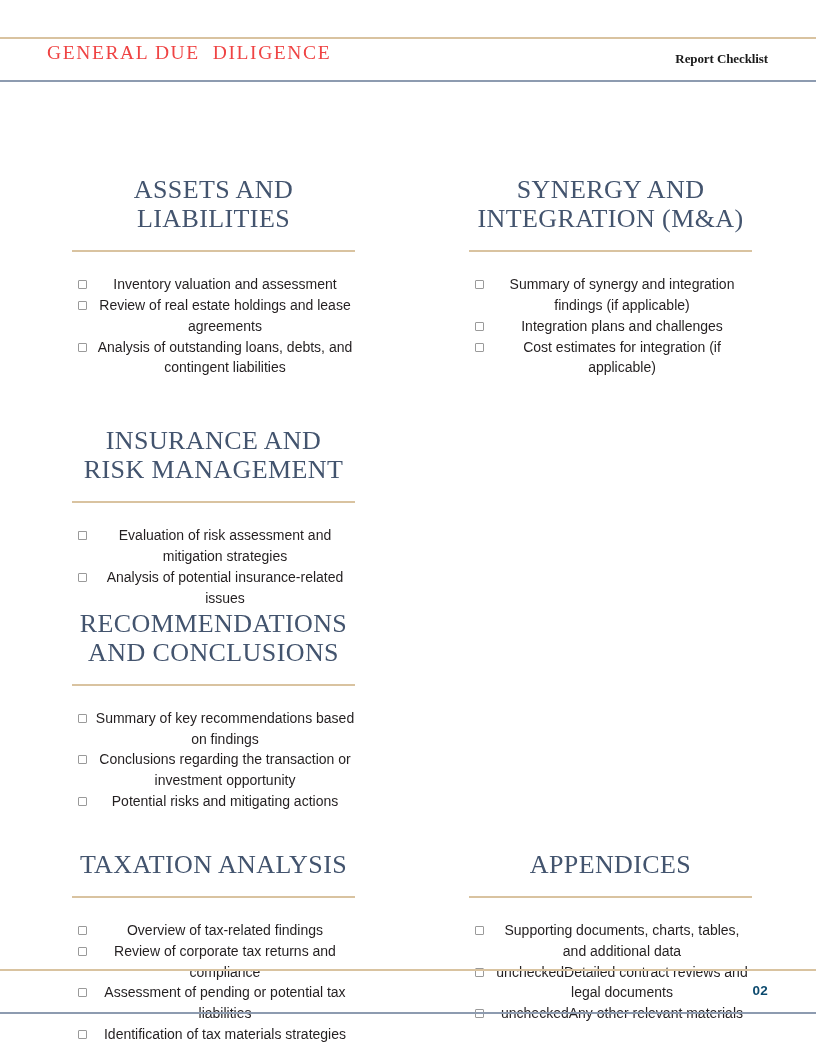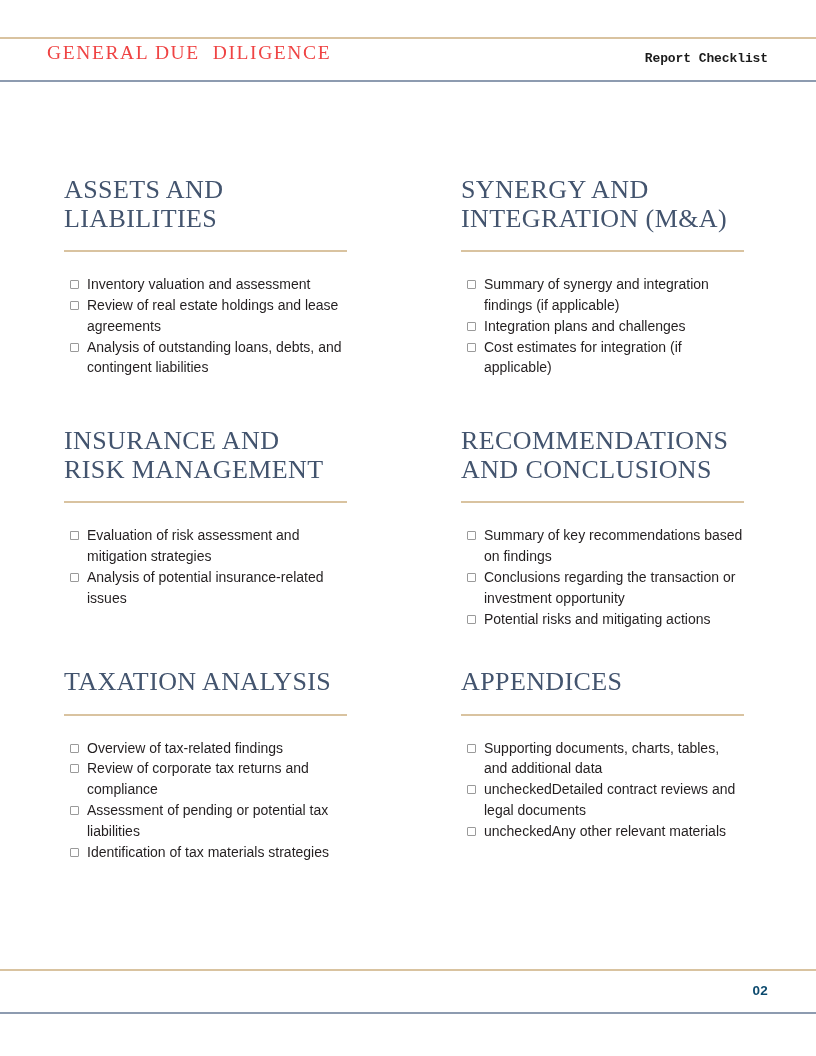--- a/index.html
+++ b/index.html
@@ -44,33 +44,34 @@
     font-family: "Liberation Serif", serif;
     font-size: 19.5px;
     letter-spacing: 1.6px;
     color: #ef4444;
     white-space: pre;
   }
   .header-right {
     position: absolute;
     right: 48px;
     top: 12px;
-    font-family: Liberation Mono, monospace;
+    font-family: Liberation Serif, serif;
     font-size: 13px;
     font-weight: bold;
     letter-spacing: -0.1px;
     color: #1b1b1b;
   }
 
   
   .content {
     position: absolute;
-    left: 64px;
+    left: 72px;
     top: 175px;
     width: 680px;
+    text-align: center;
   }
   .row {
     display: flex;
     justify-content: space-between;
   }
   .col {
     width: 283px;
   }
 
   .section-title {
@@ -110,21 +111,21 @@
     top: 6px;
     width: 7px;
     height: 7px;
     border: 1px solid #9a9a9a;
     border-radius: 1px;
     background: #fff;
     box-sizing: content-box;
   }
 
   
-  .row-2 { margin-top: 48px; }
+  .row-2 { margin-top: 48px; flex-direction: column; }
   .row-3 { margin-top: 38px; }
 
   .col-tax .section-title,
   .col-appendix .section-title { line-height: 1.12; }
 
   
   .footer-rule-top {
     position: absolute;
     left: 0; right: 0;
     top: 969px;

